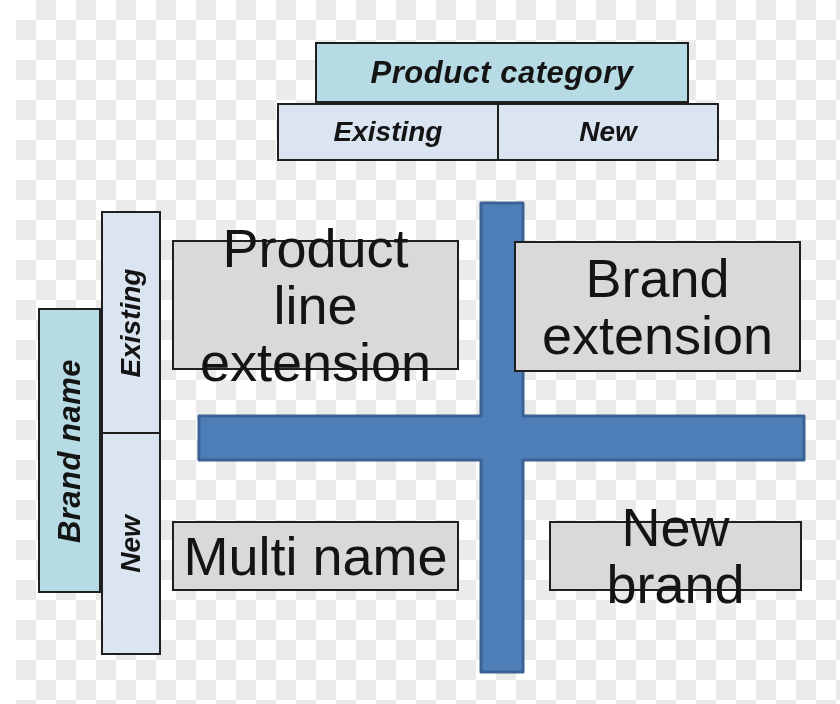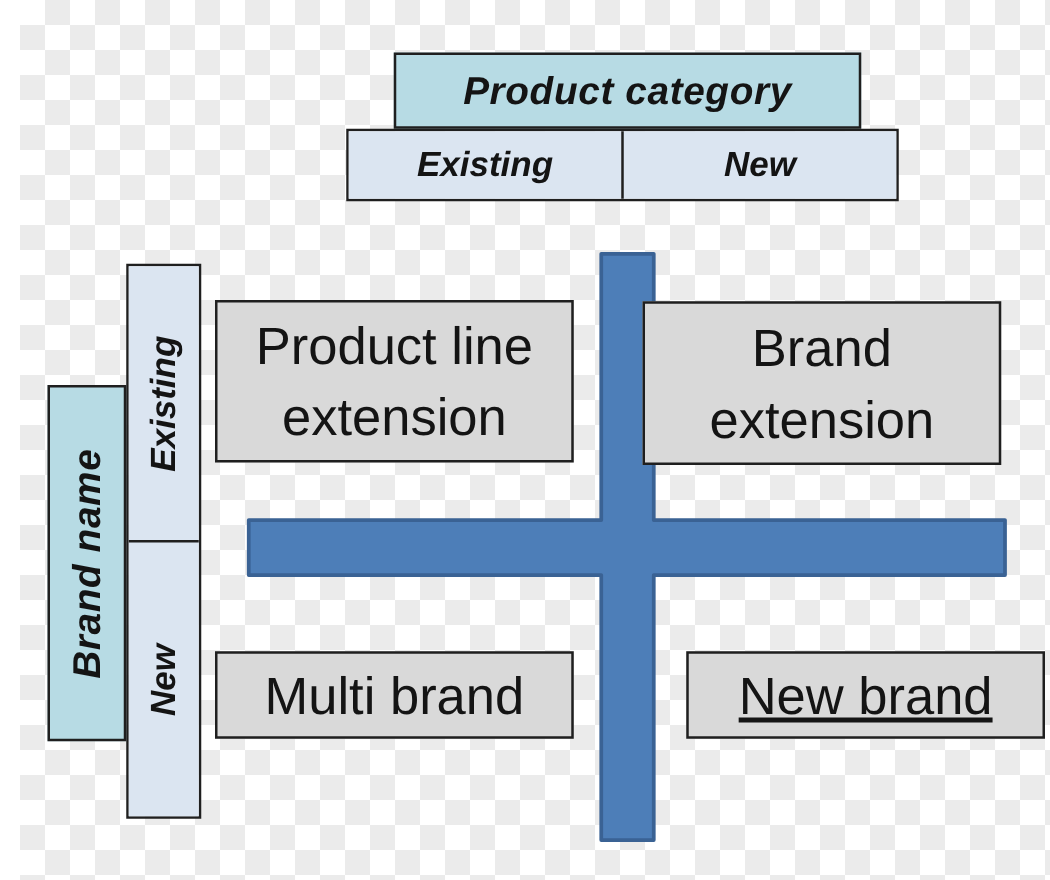--- a/index.html
+++ b/index.html
@@ -72,29 +72,29 @@
     position: absolute;
     left: 50%; top: 50%;
     transform: translate(-50%, -50%) rotate(-90deg);
     white-space: nowrap;
   }
   .brandname { left: 22px; top: 308px; width: 63px; height: 285px; }
   .pcheader  { left: 299px; top: 42px; width: 374px; height: 61px; }
   
   .quad {
     background: var(--cell-fill, #d9d9d9);
-    font-size: 42px;
+    font-size: 54px;
     line-height: 57px;
     font-weight: 400;
     padding: 0 6px;
   }
   .q1 { left: 156px; top: 240px; width: 287px; height: 130px; }
   .q2 { left: 498px; top: 241px; width: 287px; height: 131px; }
   .q3 { left: 156px; top: 521px; width: 287px; height: 70px; }
-  .q4 { left: 533px; top: 521px; width: 287px; height: 70px; text-decoration: underline; }
+  .q4 { left: 533px; top: 521px; width: 253px; height: 70px; }
   
   .cross {
     position: absolute;
     left: 0; top: 0;
     pointer-events: none;
   }
   .cross path {
     fill: var(--cross-fill, #4d7eb8);
     stroke: var(--cross-stroke, #3a6294);
     stroke-width: 3;
@@ -136,19 +136,19 @@
     </div>
   </div>
 
   <div class="box quad q1">
     <span>Product line extension</span>
   </div>
   <div class="box quad q2">
     <span>Brand extension</span>
   </div>
   <div class="box quad q3">
-    <span>Multi brand</span>
+    <span>Multi name</span>
   </div>
   <div class="box quad q4">
     <span>New brand</span>
   </div>
 
 </div>
 
 </body></html>

